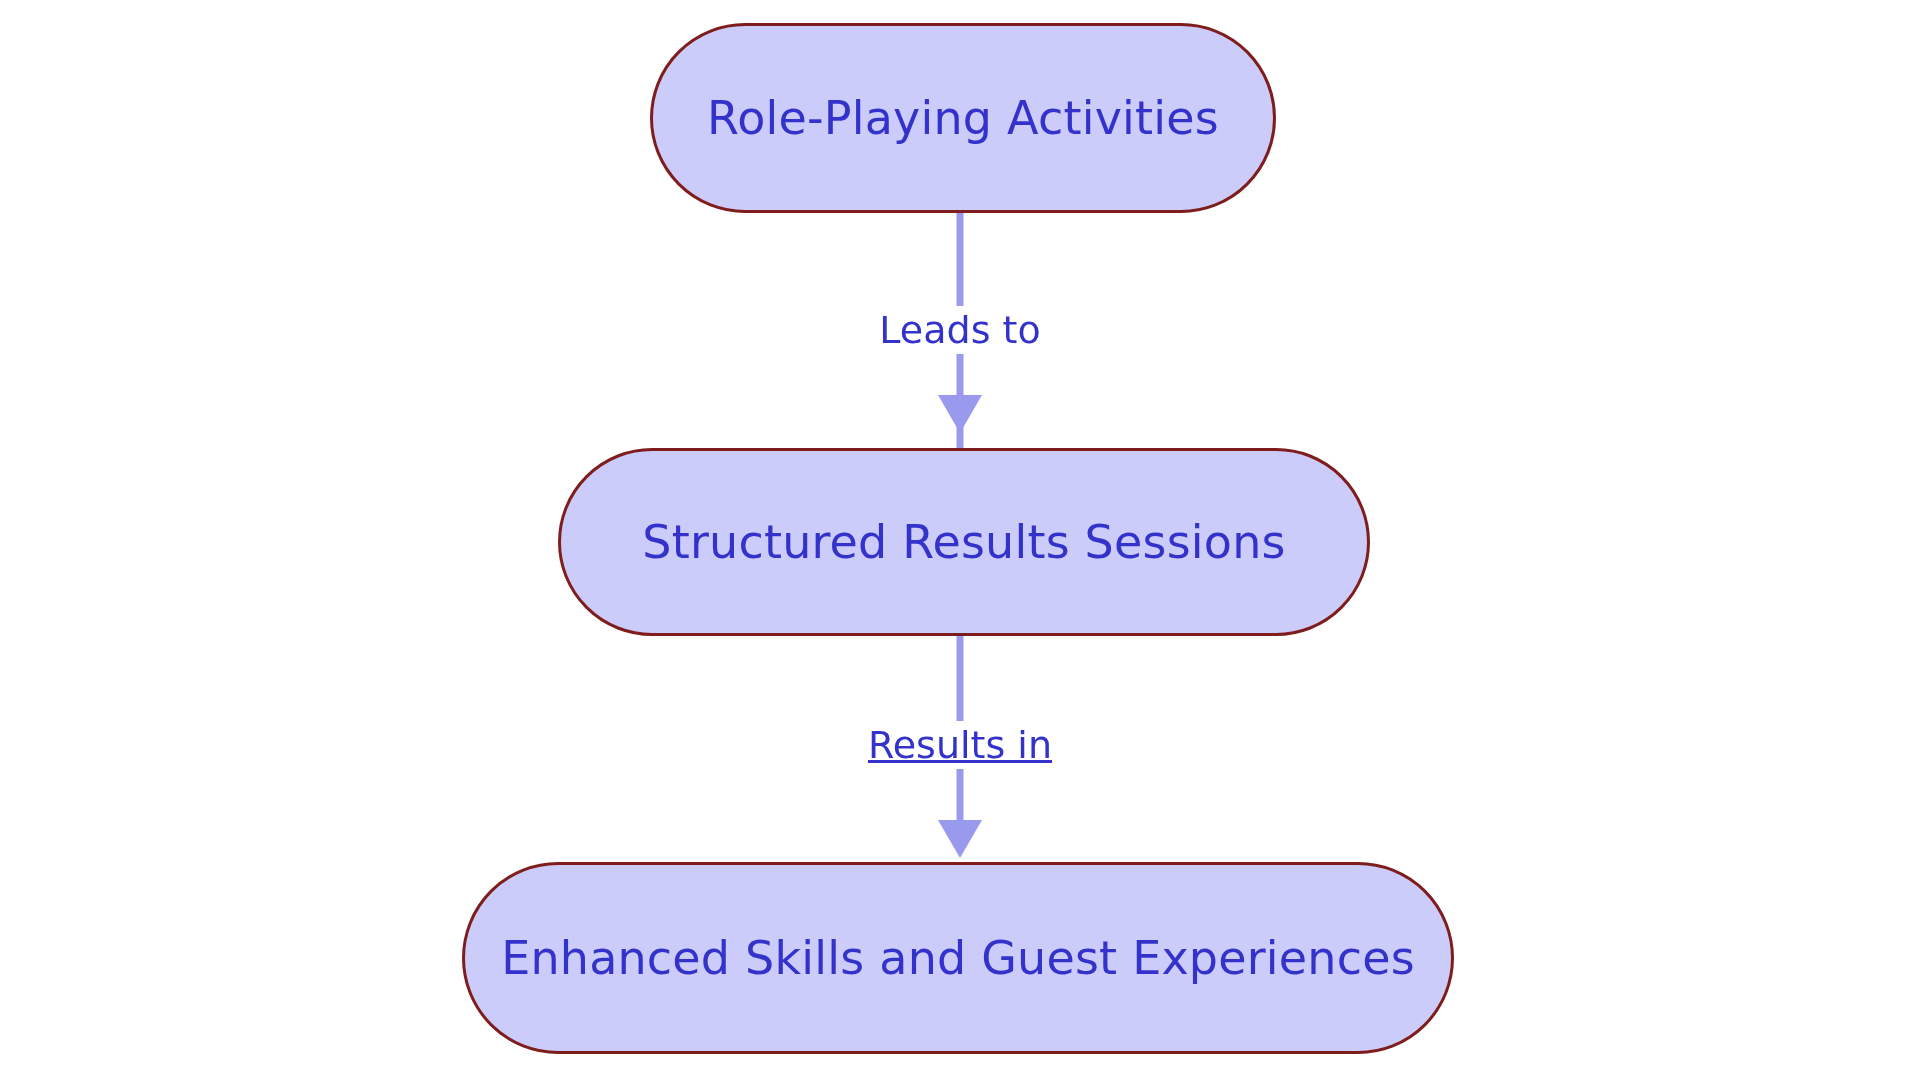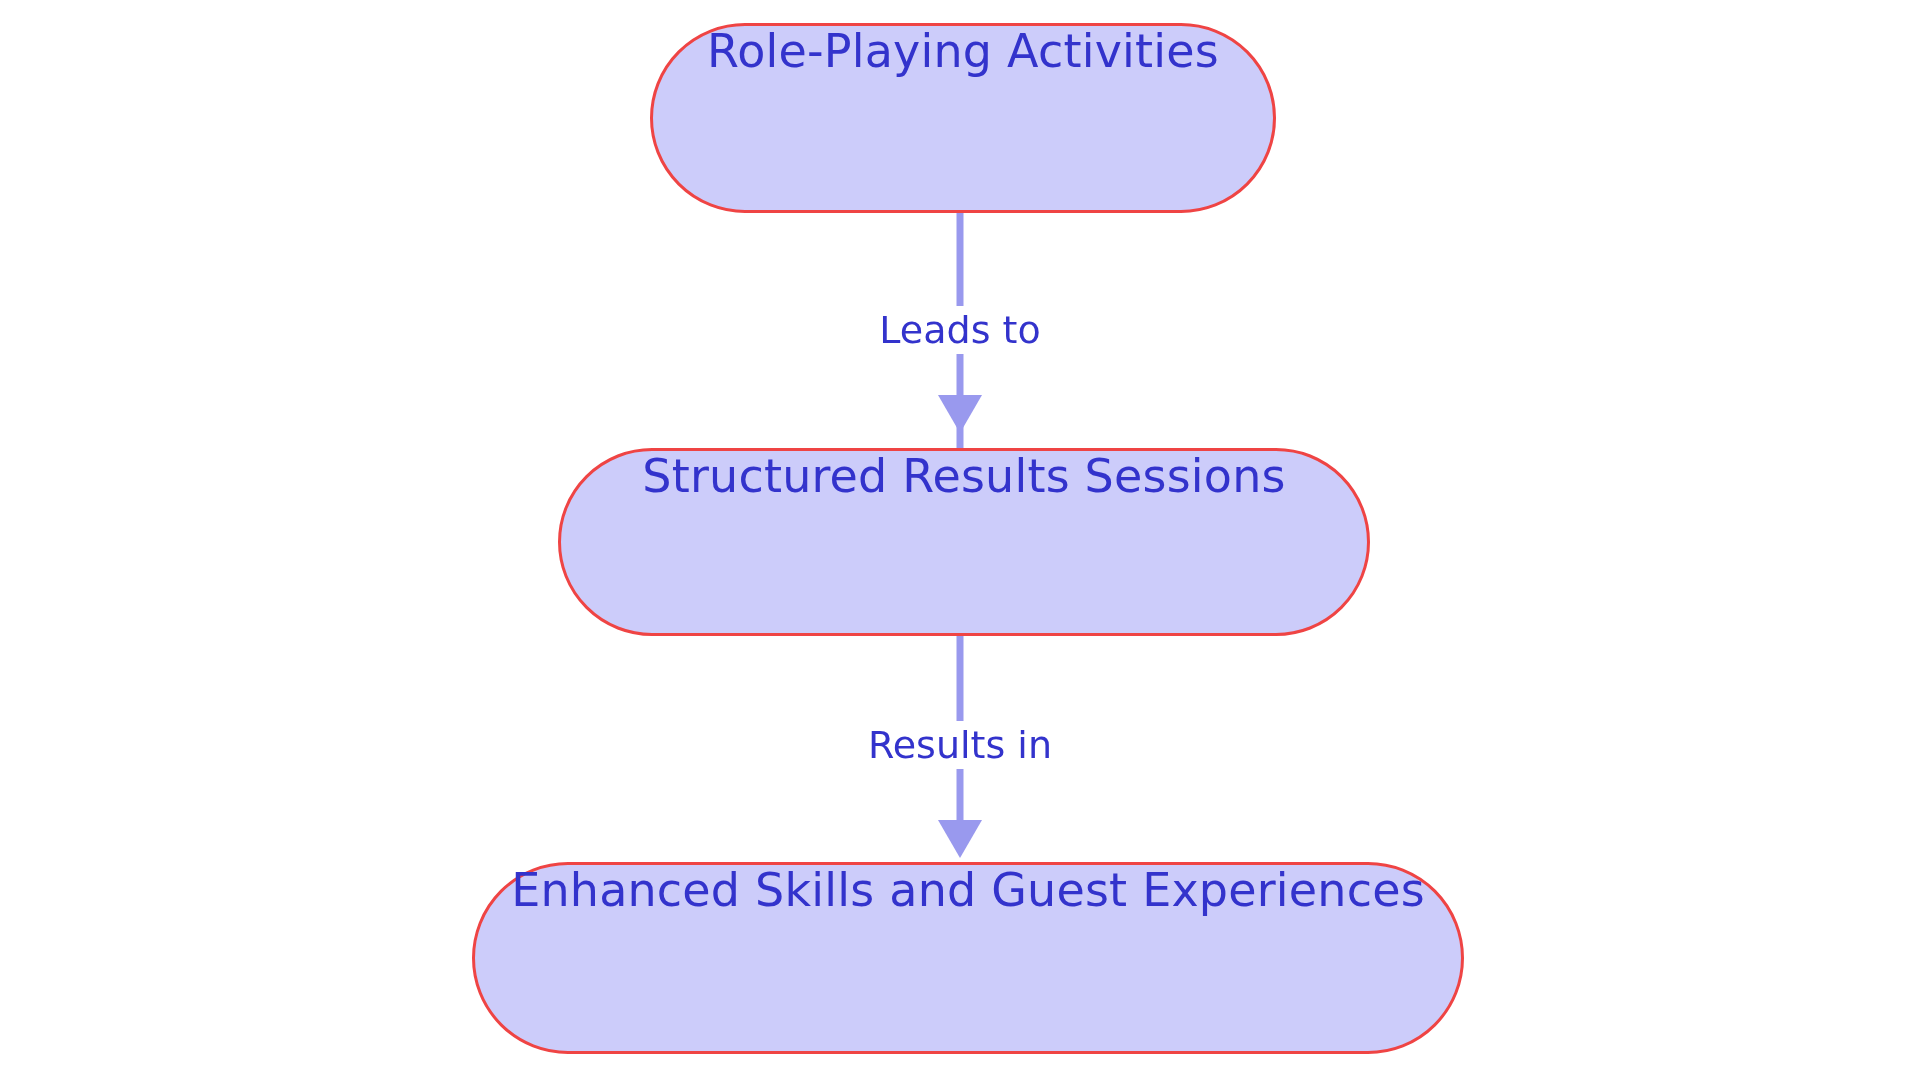--- a/index.html
+++ b/index.html
@@ -17,40 +17,40 @@
     height: 1083px;
     background: #ffffff;
     overflow: hidden;
   }
 
   
   .node {
     position: absolute;
     box-sizing: border-box;
     display: flex;
-    align-items: flex-start;
+    align-items: center;
     justify-content: center;
     background: #ccccfa;
-    border: 3px solid #ef4444;
+    border: 3px solid #7f1d1d;
     border-radius: 100px;
     z-index: 2;
   }
   .node-label {
     color: #3333cc;
     font-family: "DejaVu Sans", sans-serif;
     font-weight: 400;
     letter-spacing: 0.2px;
     white-space: nowrap;
     text-align: center;
     line-height: 1.1;
   }
 
   #node-1 { left: 650px; top: 23px;  width: 626px; height: 190px; }
   #node-2 { left: 558px; top: 448px; width: 812px; height: 188px; }
-  #node-3 { left: 472px; top: 862px; width: 992px; height: 192px; }
+  #node-3 { left: 462px; top: 862px; width: 992px; height: 192px; }
 
   #node-1 .node-label { font-size: 46px; }
   #node-2 .node-label { font-size: 46px; }
   #node-3 .node-label { font-size: 46px; }
 
   
   .edge {
     position: absolute;
     z-index: 1;
   }
@@ -66,21 +66,21 @@
     font-weight: 400;
     white-space: nowrap;
     background: #ffffff;
     padding: 2px 10px;
     transform: translate(-50%, -50%);
     z-index: 3;
   }
 
   #edge-1 { left: 0px; top: 0px; width: 1920px; height: 1083px; }
   #edge-label-1 { left: 960px; top: 330px; }
-  #edge-label-2 { left: 960px; top: 745px; }
+  #edge-label-2 { left: 960px; top: 745px; text-decoration: underline; }
 </style>
 </head>
 <body>
 
 <div id="canvas">
 
   <div class="edge" id="edge-1">
     <svg width="1920" height="1083" viewBox="0 0 1920 1083" xmlns="http://www.w3.org/2000/svg">
 
       <g>

